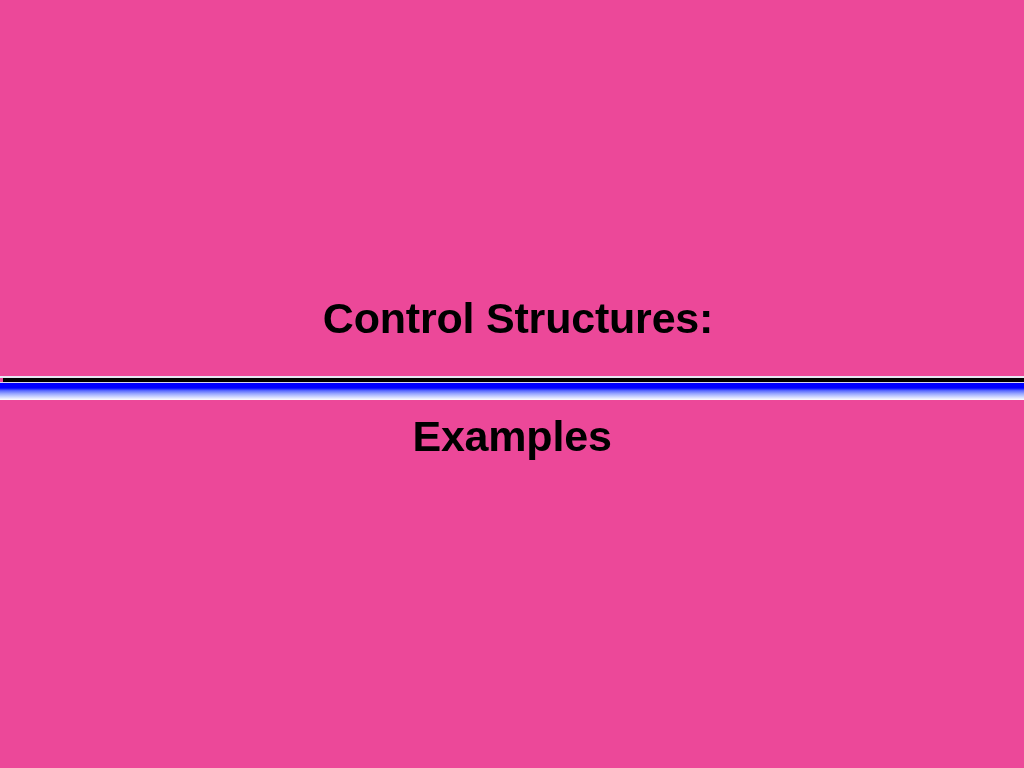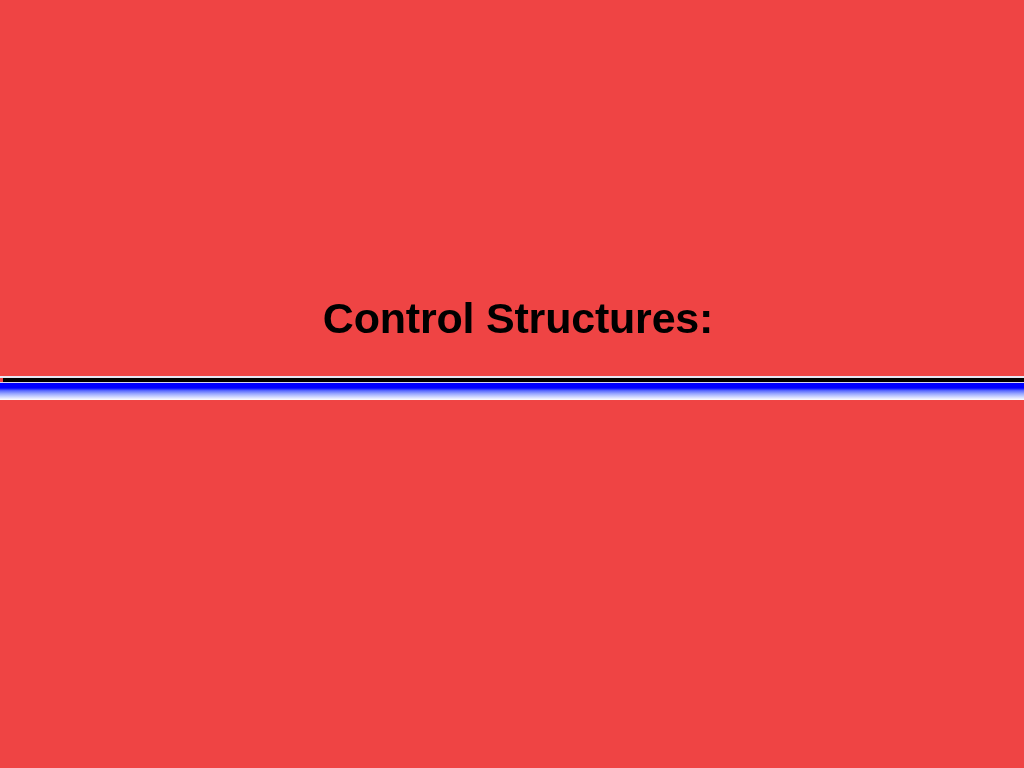--- a/index.html
+++ b/index.html
@@ -10,21 +10,21 @@
   }
 
   body {
     font-family: "Liberation Sans", sans-serif;
   }
 
   #slide {
     position: relative;
     width: 1024px;
     height: 768px;
-    background: #ef4444;
+    background: #ec4899;
     overflow: hidden;
     margin: 0 auto;
   }
 
   
   .title-line {
     position: absolute;
     left: 0;
     width: 1024px;
     text-align: center;
@@ -109,14 +109,15 @@
   <div class="title-line" id="title-primary">Control Structures:</div>
 
   <div id="divider">
     <div class="rule-hairline"></div>
     <div class="rule-dark"></div>
     <div class="rule-pale"></div>
     <div class="rule-accent"></div>
     <div class="rule-fade"></div>
   </div>
 
+  <div class="title-line" id="title-secondary">Examples</div>
 
 </div>
 
 </body></html>

